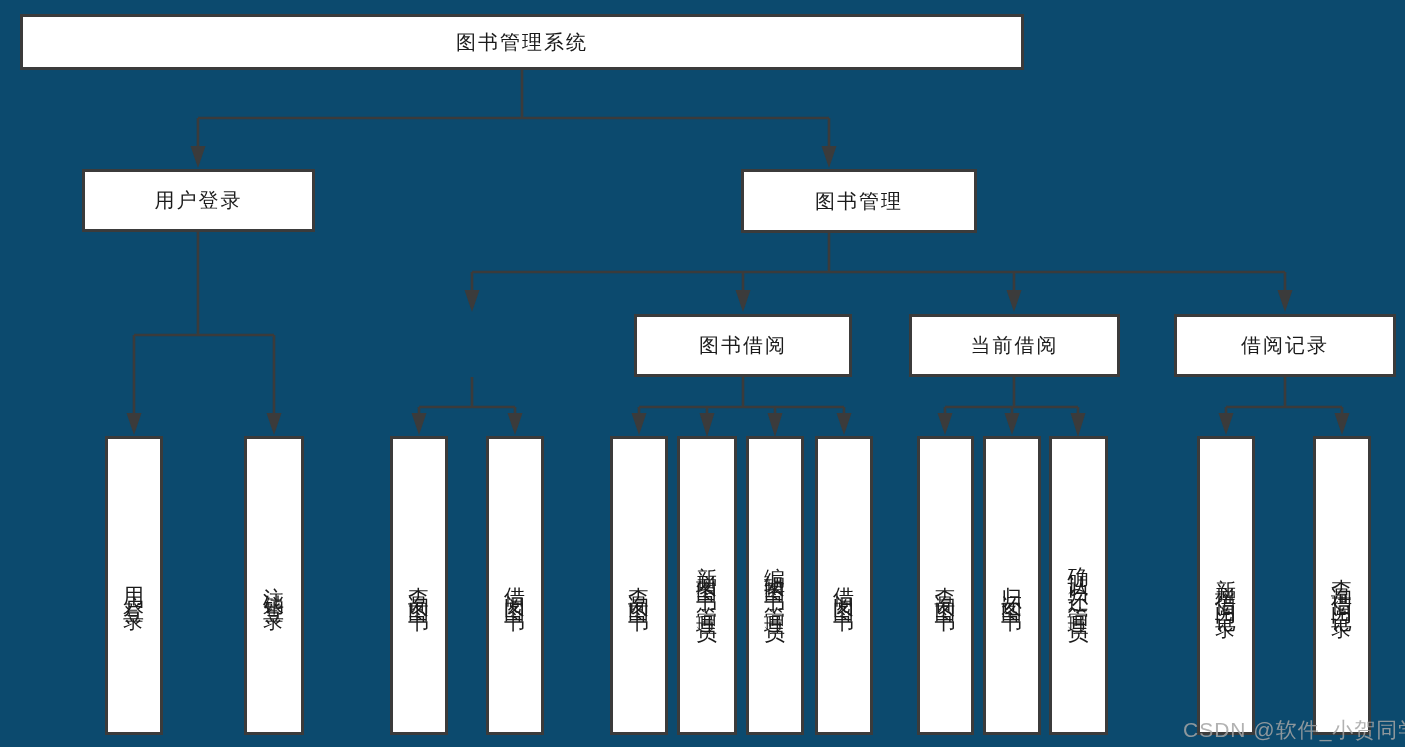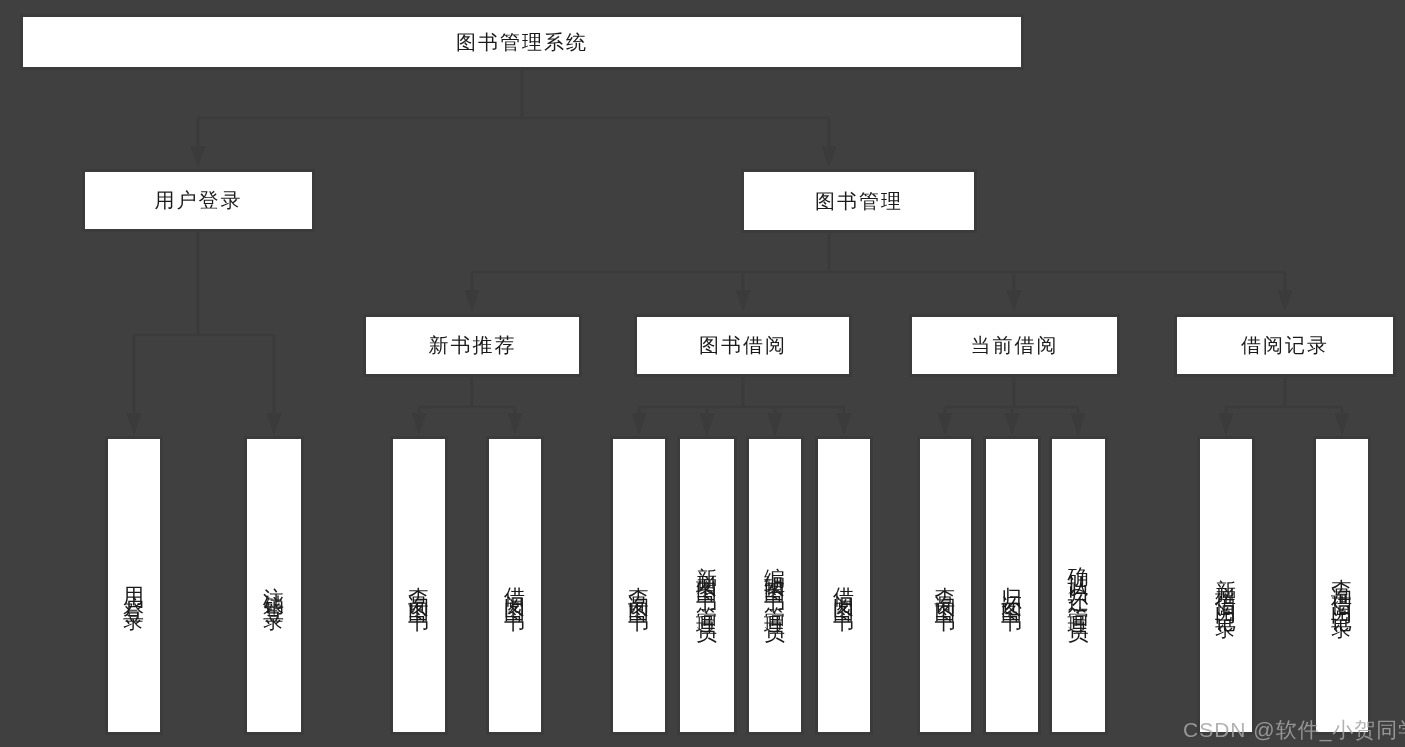--- a/index.html
+++ b/index.html
@@ -5,21 +5,21 @@
   html, body {
     margin: 0; padding: 0;
     width: 1405px; height: 747px;
     background: #ffffff;
     overflow: hidden;
     font-family: "Liberation Sans", "DejaVu Sans", sans-serif;
   }
   .canvas {
     position: relative;
     width: 1405px; height: 747px;
-    background: #404040;
+    background: #0c4a6e;
   }
   .connectors {
     position: absolute; left: 0; top: 0;
     width: 1405px; height: 747px;
     z-index: 1;
   }
   .node {
     position: absolute;
     box-sizing: border-box;
     background: #ffffff;
@@ -115,21 +115,20 @@
       <polygon points="1218.5,413 1233.5,413 1226,435"></polygon>
       <polygon points="1334.5,413 1349.5,413 1342,435"></polygon>
     </g>
   </svg>
 
   <div class="node hbox" id="n-root">图书管理系统</div>
 
   <div class="node hbox" id="n-login">用户登录</div>
   <div class="node hbox" id="n-mgmt">图书管理</div>
 
-  <div class="node hbox" id="n-l3-0">新书推荐</div>
   <div class="node hbox" id="n-l3-2">当前借阅</div>
   <div class="node hbox" id="n-l3-1">图书借阅</div>
   <div class="node hbox" id="n-l3-3">借阅记录</div>
 
   <div class="node vbox" id="v0">用户登录</div>
   <div class="node vbox" id="v1">注销登录</div>
   <div class="node vbox" id="v2">查询图书</div>
   <div class="node vbox" id="v3">借阅图书</div>
   <div class="node vbox" id="v4">查询图书</div>
   <div class="node vbox" id="v5">新增图书（管理员）</div>

